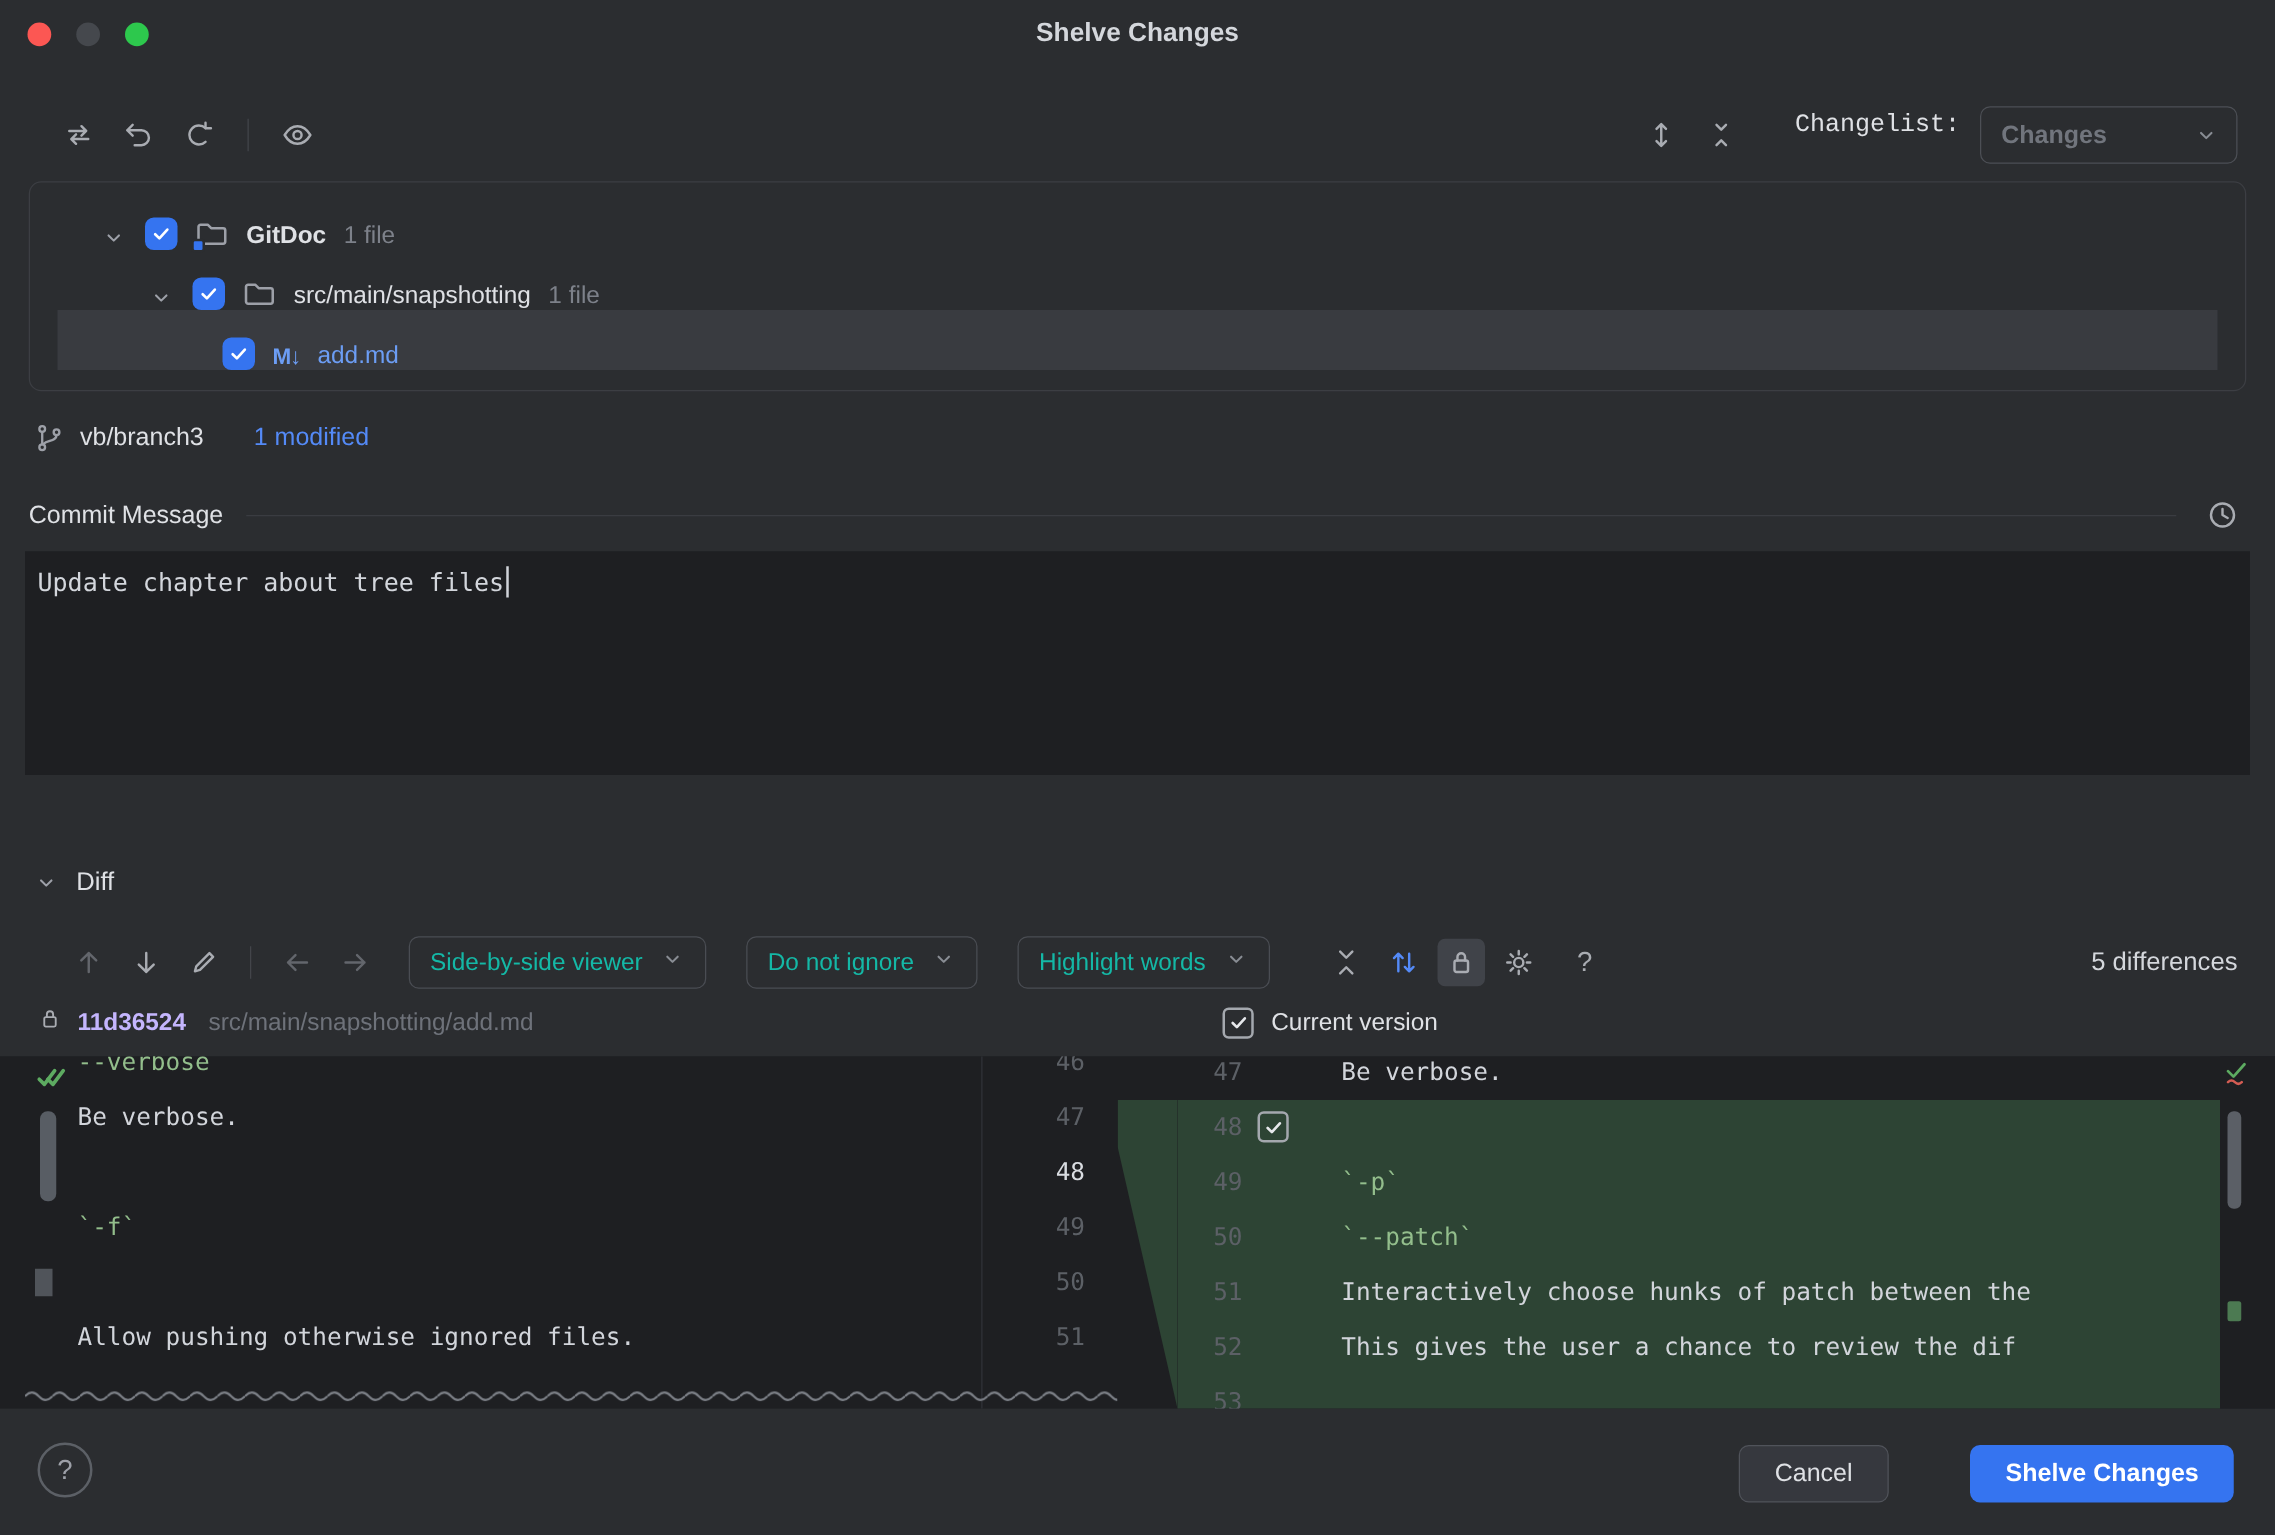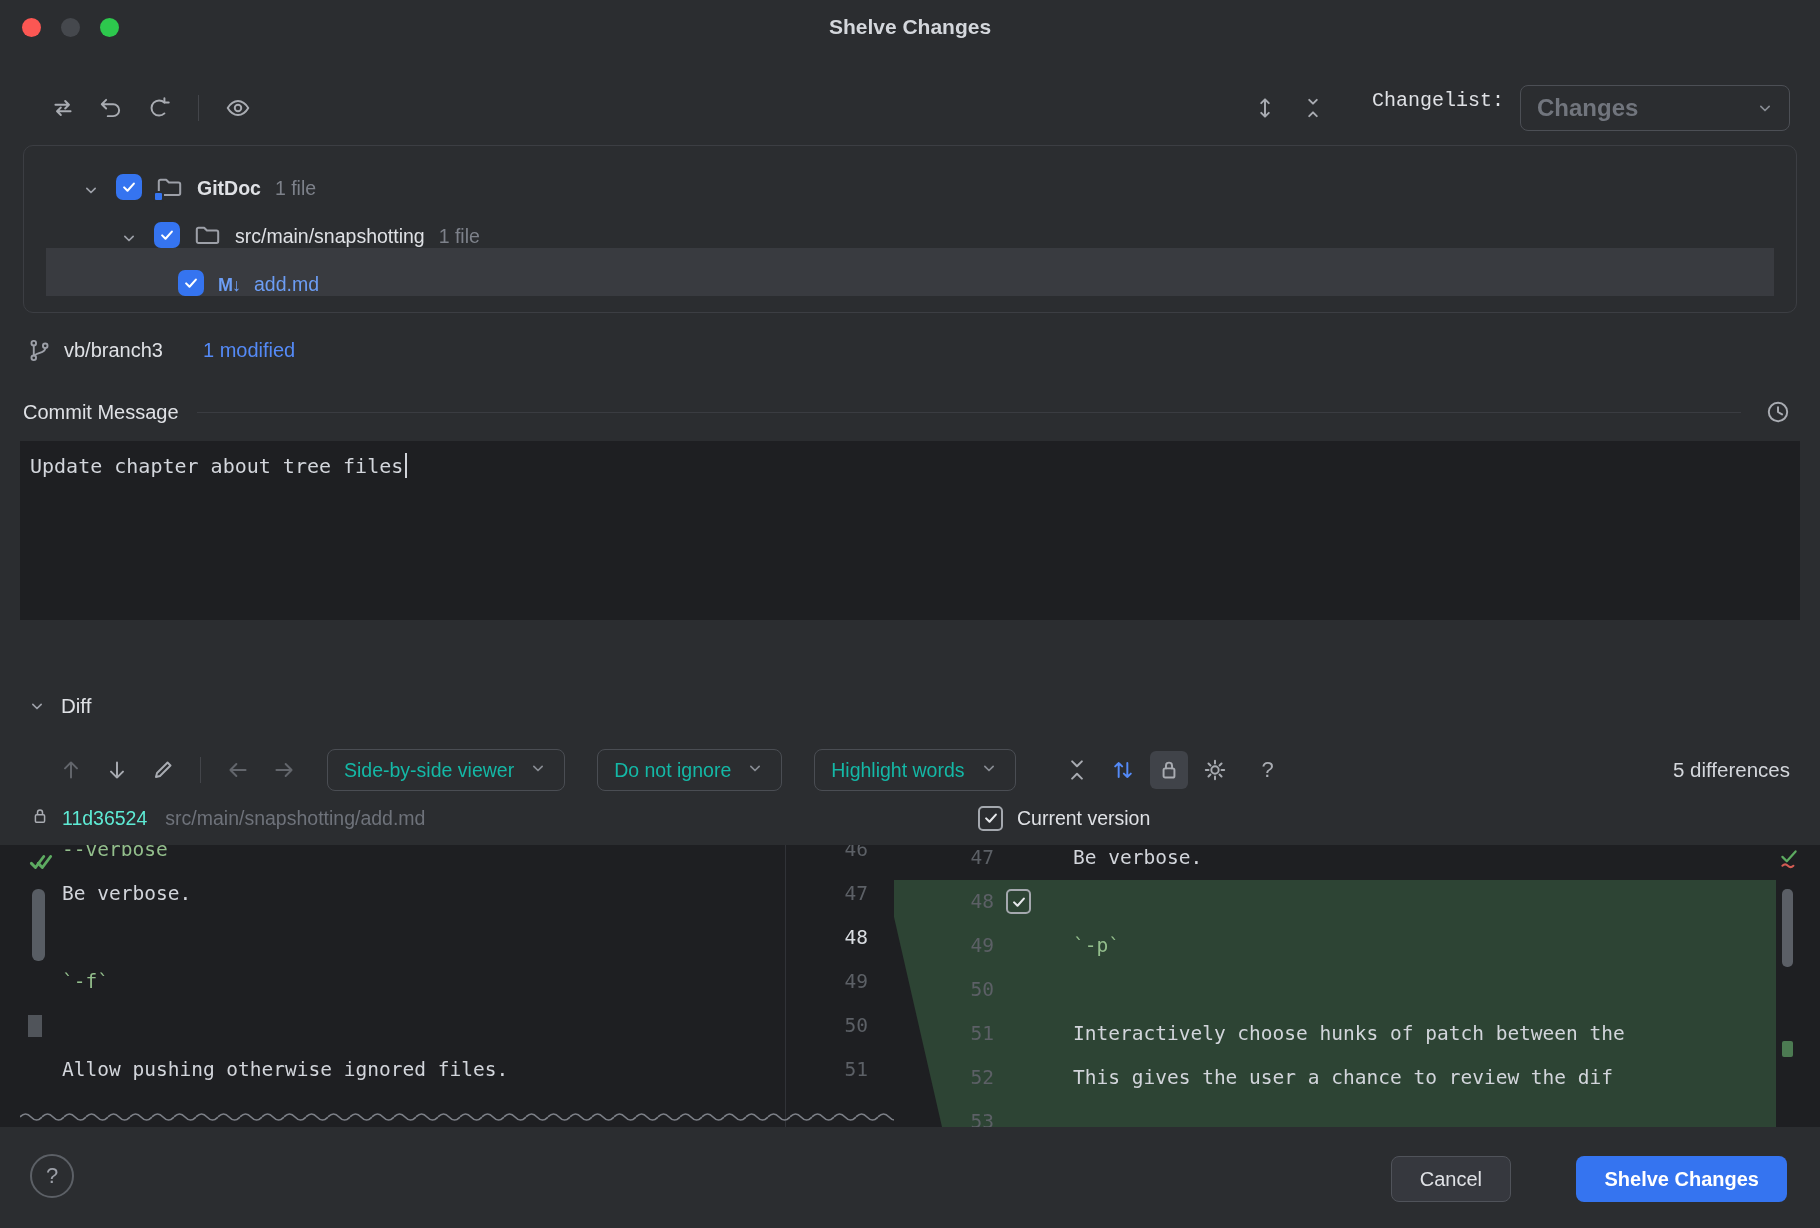--- a/index.html
+++ b/index.html
@@ -23,23 +23,23 @@
   .main-toolbar { position:absolute; top:84px; left:30px; right:30px; height:48px;
     display:flex; align-items:center; gap:10px; padding-left:14px; }
   .iconbtn { width:38px; height:38px; border-radius:6px; display:flex; align-items:center; justify-content:center; flex:none; }
   .iconbtn svg { width:26px; height:26px; fill:none; stroke:#a9acb2; stroke-width:1.8; stroke-linecap:round; stroke-linejoin:round; }
   .iconbtn.dim svg { stroke:#63666c; }
   .iconbtn.blue svg { stroke:#548af7; }
   .iconbtn.pressed { background:#404349; }
   .tsep { width:1px; height:26px; background:#43454a; margin:0 10px; flex:none; }
   .spacer { flex:1; }
   .cl-label { font-size:20px; color:#dfe1e5; margin:0 6px 16px 30px;font-family:Liberation Mono, monospace; }
-  .combo { width:270px; height:46px; border:1px solid #4c4f55; border-radius:8px;
+  .combo { width:206px; height:46px; border:1px solid #4c4f55; border-radius:8px;
     display:flex; align-items:center; justify-content:space-between; padding:0 14px 0 16px;
-    color:#71757d; font-size:24px; font-weight:600; }
+    color:#71757d; font-size:20px; font-weight:600; }
   .combo svg, .chev svg { width:20px; height:20px; fill:none; stroke:#888c93; stroke-width:2; stroke-linecap:round; stroke-linejoin:round; }
 
   
   .tree-panel { position:absolute; top:145px; left:23px; right:23px; height:168px;
     border:1px solid #3c3e43; border-radius:10px; padding-top:6px; }
   .trow { height:48px; display:flex; align-items:flex-end; gap:14px; font-size:19.5px; }
   .trow.selected { background:#393b40; margin:0 22px; padding-left:132px !important; }
   .tchev { width:22px; display:flex; justify-content:center; }
   .tchev svg { width:20px; height:20px; fill:none; stroke:#9da0a8; stroke-width:2; stroke-linecap:round; stroke-linejoin:round; }
   .cb { width:26px; height:26px; border-radius:7px; background:#3574f0; display:inline-flex;
@@ -75,21 +75,21 @@
   .diff-toolbar { position:absolute; top:744px; left:30px; right:30px; height:52px;
     display:flex; align-items:center; gap:8px; padding-left:22px; }
   .dd { display:inline-flex; align-items:center; gap:14px; height:42px; padding:0 16px;
     border:1px solid #4a4d53; border-radius:8px; color:#14b8a6; font-size:19.5px; flex:none; }
   .qmark { color:#a9acb2; font-size:22px; margin-left:20px; }
   .diffcount { font-size:20.5px; color:#d4d7dc; }
 
   .diff-fileheader { position:absolute; top:798px; left:30px; right:30px; height:40px;
     display:flex; align-items:center; gap:12px; font-size:19.5px; }
   .diff-fileheader .lock svg { width:20px; height:20px; fill:none; stroke:#a9acb2; stroke-width:1.8; stroke-linejoin:round; }
-  .hash { color:#5eead4; }
+  .hash { color:#c4b5fd;font-weight:bold; }
   .fpath { color:#6e727a; margin-left:6px; }
   .current-version { position:absolute; left:948px; top:0; height:40px; display:flex; align-items:center; gap:14px; }
   .cb.outline svg { stroke:#e6e8eb; }
 
   
   .diff-area { position:absolute; top:845px; left:0; right:0; height:282px; background:#1e1f22;
     overflow:hidden; font-family:"DejaVu Sans Mono", monospace; font-size:19.5px; }
   .green-block { position:absolute; left:942px; right:44px; top:35px; bottom:0; background:#2d4434; }
   .green-wedge { position:absolute; left:894px; width:48px; top:35px; height:247px; background:#2d4434;
     clip-path:polygon(0 0, 100% 0, 100% 100%, 0 15%); }
@@ -388,20 +388,21 @@
   <div class="rn" style="top:255px">53</div>
 
   <span class="cb outline gutter-cb">
       <svg viewBox="0 0 24 24">
         <polyline points="5.5,12.5 10,17 18.5,7.5"></polyline>
       </svg>
     </span>
 
   <div class="cr plain" style="top:-9px">Be verbose.</div>
   <div class="cr tok" style="top:79px">`-p`</div>
+  <div class="cr tok" style="top:123px">`--patch`</div>
   <div class="cr plain" style="top:211px">This gives the user a chance to review the dif</div>
   <div class="cr plain" style="top:167px">Interactively choose hunks of patch between the</div>
 
   <div class="rmc">
     <span class="rm-check">
       <svg width="22" height="22" viewBox="0 0 20 20" fill="none" stroke-linecap="round" stroke-linejoin="round">
         <polyline points="4,9 8,13 16,4" stroke="#5dab61" stroke-width="2"></polyline>
         <path d="M4 17 q2.5 -2.5 5 0 t5 0" stroke="#d35c53" stroke-width="1.8"></path>
       </svg>
     </span>

